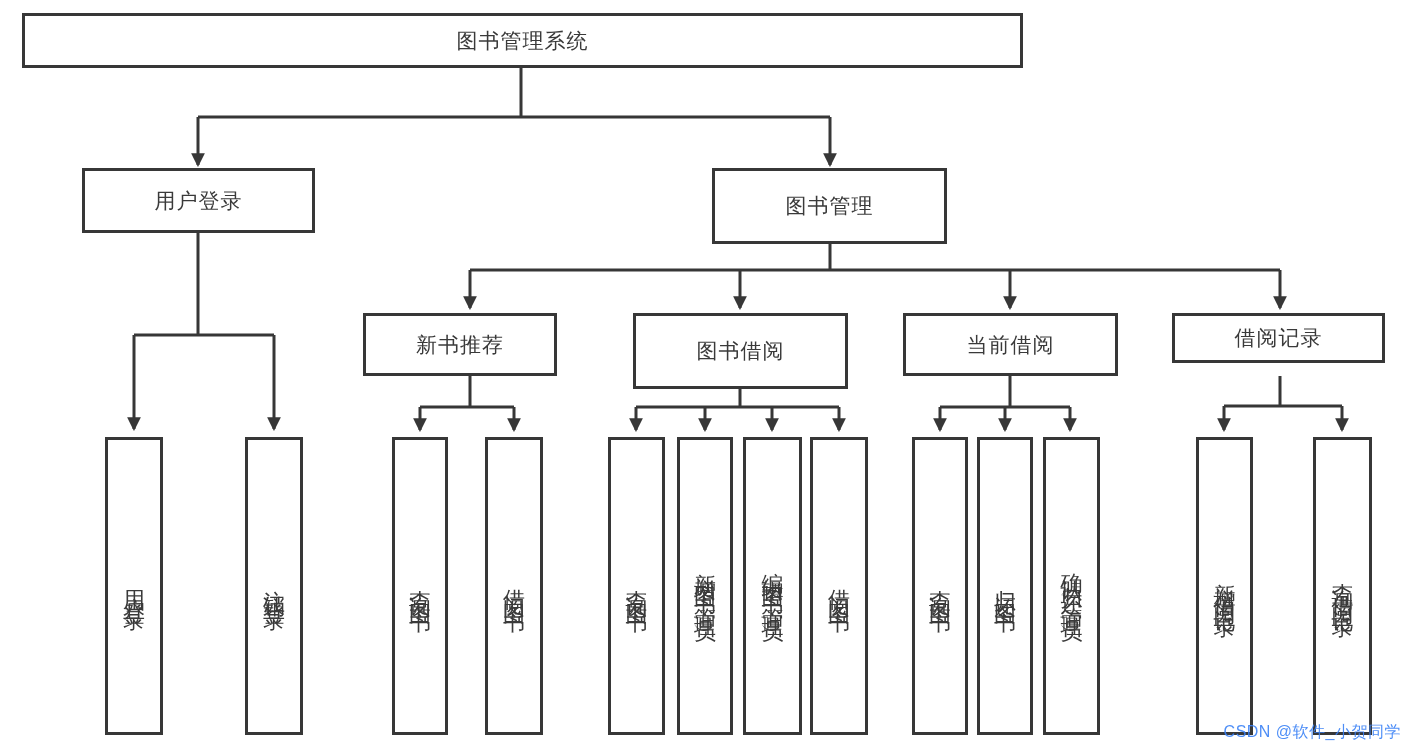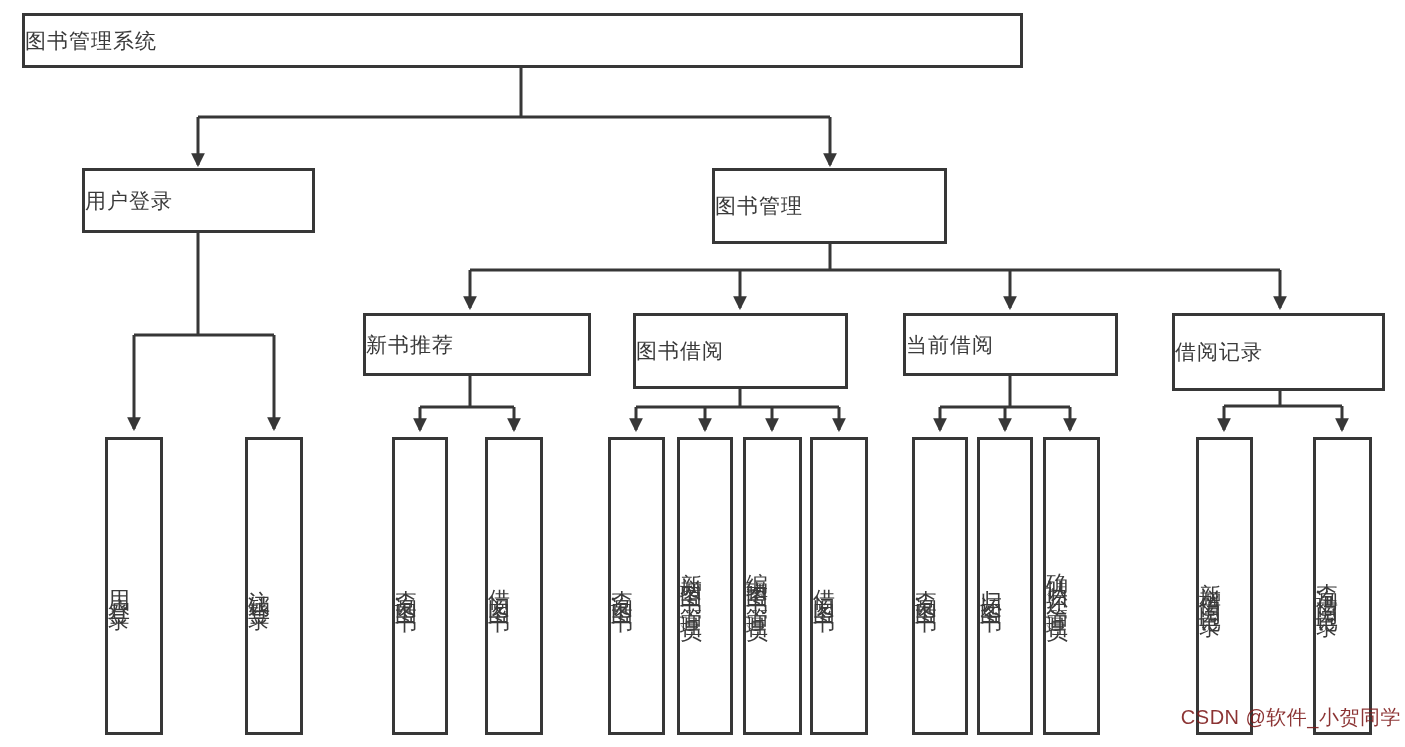--- a/index.html
+++ b/index.html
@@ -12,20 +12,21 @@
   }
   .connectors{position:absolute;left:0;top:0;z-index:1;}
   .box{
     position:absolute;
     box-sizing:border-box;
     border:3px solid #373737;
     background:#ffffff;
     color:#3a3a3a;
     display:flex;
     align-items:center;
+    justify-content:center;
     z-index:2;
   }
   .hbox{
     font-size:21px;
     letter-spacing:1px;
     white-space:nowrap;
   }
   .vbox{
     top:437px;
     height:298px;
@@ -33,24 +34,24 @@
   }
   .vbox .vtext{
     writing-mode:vertical-rl;
     text-orientation:mixed;
     letter-spacing:7px;
     line-height:1;
   }
   .watermark{
     position:absolute;
     right:4px;
-    bottom:16px;
+    bottom:4px;
     z-index:3;
-    font-size:20px;
-    color:#7f1d1d;
+    font-size:16px;
+    color:#3b82f6;
     opacity:0.9;
     letter-spacing:0.5px;
     white-space:nowrap;
   }
 </style>
 </head>
 <body>
 
 <div class="stage">
 
@@ -96,30 +97,30 @@
     <span>图书管理系统</span>
   </div>
 
   <div class="box hbox" style="left:82px;top:168px;width:233px;height:65px;">
     <span>用户登录</span>
   </div>
   <div class="box hbox" style="left:712px;top:168px;width:235px;height:76px;">
     <span>图书管理</span>
   </div>
 
-  <div class="box hbox" style="left:363px;top:313px;width:228px;height:63px;">
+  <div class="box hbox" style="left:363px;top:313px;width:194px;height:63px;">
     <span>新书推荐</span>
   </div>
   <div class="box hbox" style="left:633px;top:313px;width:215px;height:76px;">
     <span>图书借阅</span>
   </div>
   <div class="box hbox" style="left:903px;top:313px;width:215px;height:63px;">
     <span>当前借阅</span>
   </div>
-  <div class="box hbox" style="left:1172px;top:313px;width:213px;height:78px;">
+  <div class="box hbox" style="left:1172px;top:313px;width:213px;height:50px;">
     <span>借阅记录</span>
   </div>
 
   <div class="box vbox" style="left:105px;width:58px;">
     <span class="vtext">用户登录</span>
   </div>
   <div class="box vbox" style="left:245px;width:58px;">
     <span class="vtext">注销登录</span>
   </div>
 

